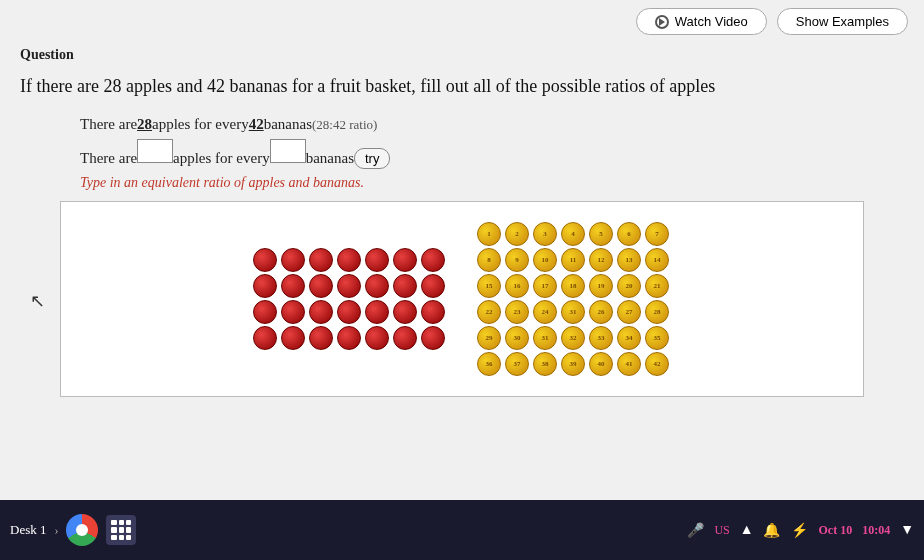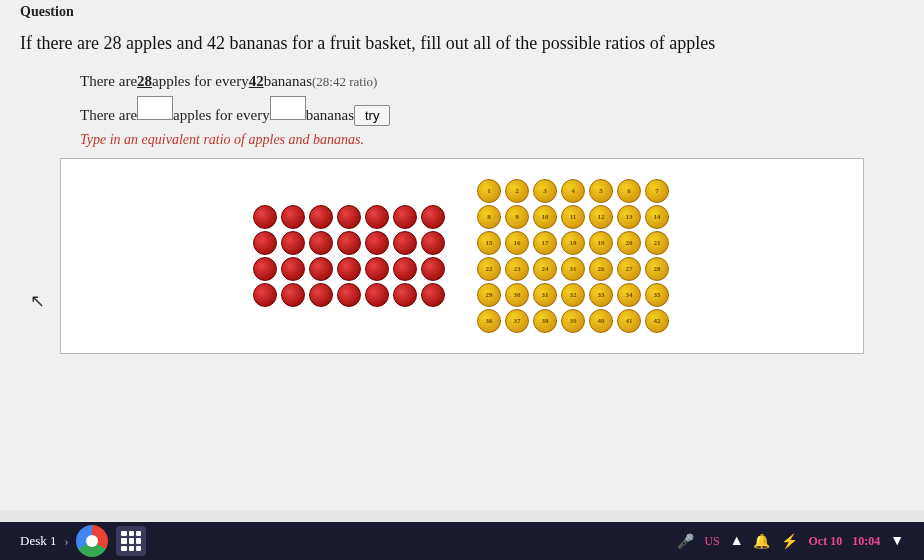--- a/index.html
+++ b/index.html
@@ -93,21 +93,21 @@
       display: inline-block;
       vertical-align: middle;
     }
 
     .try-btn {
       border: 1.5px solid #888;
       background: #f5f5f5;
       padding: 2px 10px;
       font-size: 13px;
       cursor: pointer;
-      border-radius: 2px;
+      border-radius: 10px;
     }
 
     .hint-text {
       color: #c0392b;
       font-style: italic;
       font-size: 14px;
       margin: 6px 0 10px 0;
     }
 
     .visual-box {
@@ -157,24 +157,24 @@
       align-items: center;
       justify-content: center;
       font-size: 7px;
       font-weight: bold;
       color: #7a4a00;
     }
 
     .taskbar {
       background: #1a1a2e;
       width: 924px;
-      height: 38px;
-      display: flex;
-      align-items: center;
-      padding: 0 20px;
+      height: 60px;
+      display: flex;
+      align-items: center;
+      padding: 0 10px;
       position: absolute;
       bottom: 0;
       left: 0;
     }
 
     .taskbar-left {
       display: flex;
       align-items: center;
       gap: 8px;
       color: white;
@@ -267,20 +267,31 @@
       top: 290px;
       font-size: 18px;
       color: #333;
     }
   </style>
 </head>
 <body>
 
 <div class="main-content">
 
+  <div class="top-bar">
+    <button class="top-btn">
+      <span class="play-icon">
+        <span class="play-triangle"></span>
+      </span>
+      <span>Watch Video</span>
+    </button>
+    <button class="top-btn">
+      <span>Show Examples</span>
+    </button>
+  </div>
 
   <div class="question-label">
     <span>Question</span>
   </div>
 
   <div class="question-text">
     <span>If there are 28 apples and 42 bananas for a fruit basket, fill out all of the possible ratios of apples</span><br>
   </div>
 
   <div class="work-area">

